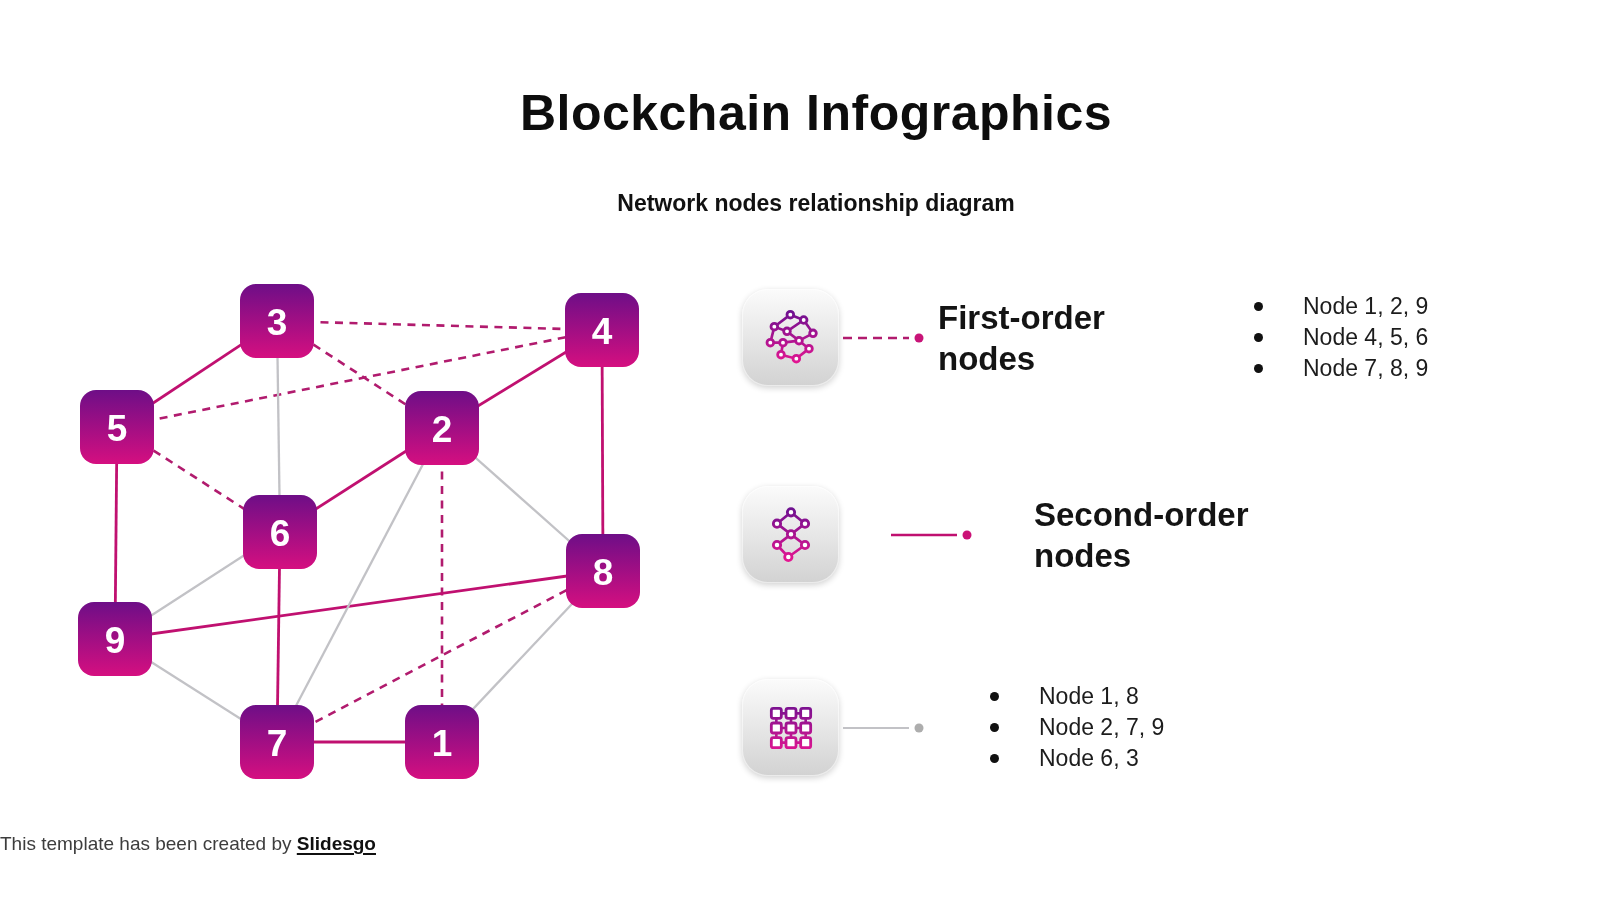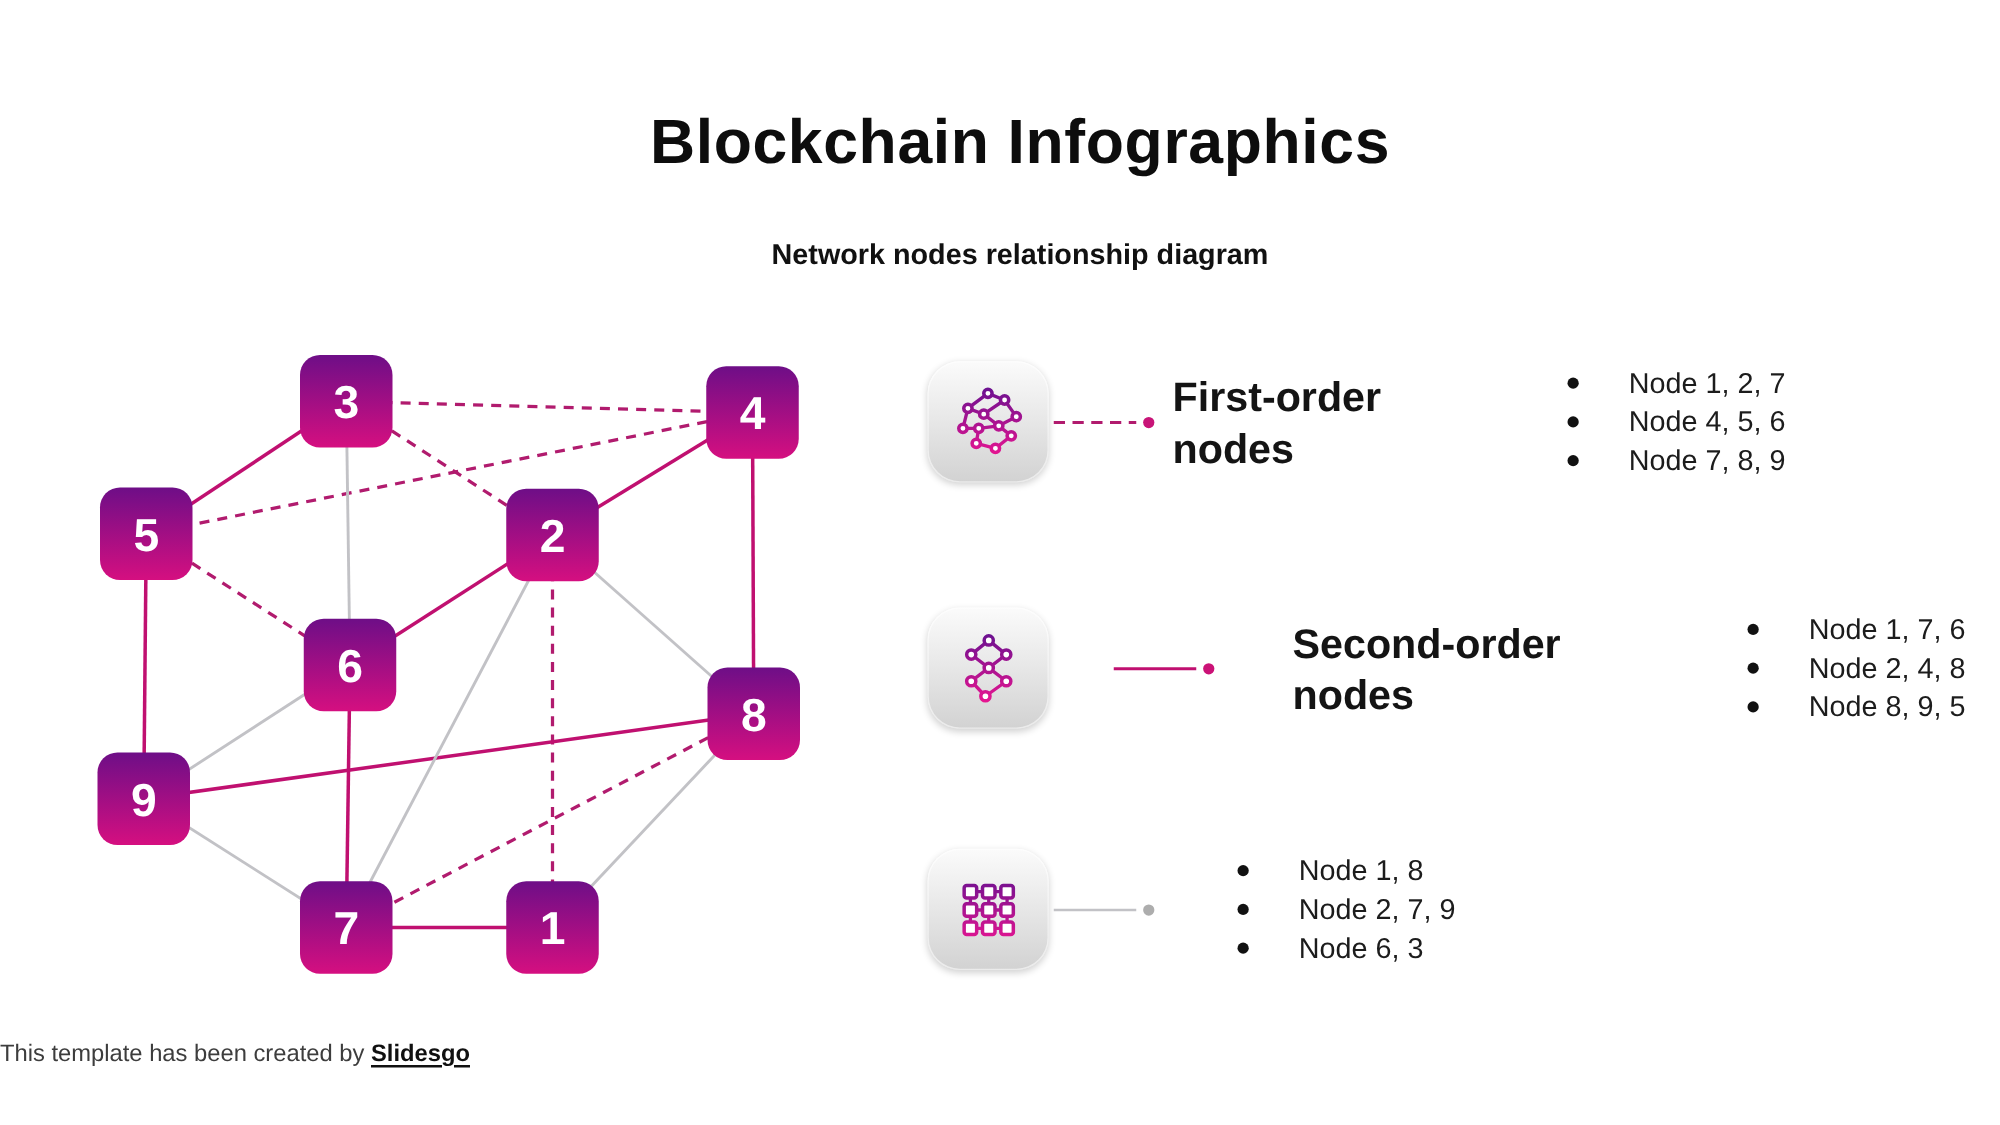--- a/index.html
+++ b/index.html
@@ -134,21 +134,21 @@
       </svg>
     </div>
     <svg class="connector" width="84" height="14">
       <line x1="1" y1="7" x2="67" y2="7" stroke="#b11b6e" stroke-width="2.5" stroke-dasharray="9 6"></line>
         <circle cx="77" cy="7" r="4.5" fill="#c81478"></circle>
     </svg>
     <div class="legend-title">First-order nodes</div>
     <ul class="legend-list">
       <li>
           <span class="bullet-dot"></span>
-          <span>Node 1, 2, 7</span>
+          <span>Node 1, 2, 9</span>
         </li>
       <li>
           <span class="bullet-dot"></span>
           <span>Node 4, 5, 6</span>
         </li>
       <li>
           <span class="bullet-dot"></span>
           <span>Node 7, 8, 9</span>
         </li>
     </ul>
@@ -175,34 +175,20 @@
             <circle cx="69" cy="63" r="5.5"></circle>
           <circle cx="44" cy="81" r="5.5"></circle>
         </g>
       </svg>
     </div>
     <svg class="connector" width="84" height="14">
       <line x1="1" y1="7" x2="67" y2="7" stroke="#c01070" stroke-width="2.5"></line>
         <circle cx="77" cy="7" r="4.5" fill="#cb1277"></circle>
     </svg>
     <div class="legend-title">Second-order nodes</div>
-    <ul class="legend-list">
-      <li>
-          <span class="bullet-dot"></span>
-          <span>Node 1, 7, 6</span>
-        </li>
-      <li>
-          <span class="bullet-dot"></span>
-          <span>Node 2, 4, 8</span>
-        </li>
-      <li>
-          <span class="bullet-dot"></span>
-          <span>Node 8, 9, 5</span>
-        </li>
-    </ul>
   </div>
 
   <div class="legend-row r2">
     <div class="icon-box">
       <svg width="64" height="64" viewBox="0 0 96 96">
         <defs>
             <linearGradient id="icon-grad-3" x1="0" y1="6" x2="0" y2="90" gradientUnits="userSpaceOnUse">
           <stop offset="0" class="g-icon-top" stop-color="#6b1190"></stop>
               <stop offset="1" class="g-icon-bottom" stop-color="#ea1691"></stop>
             </linearGradient>

